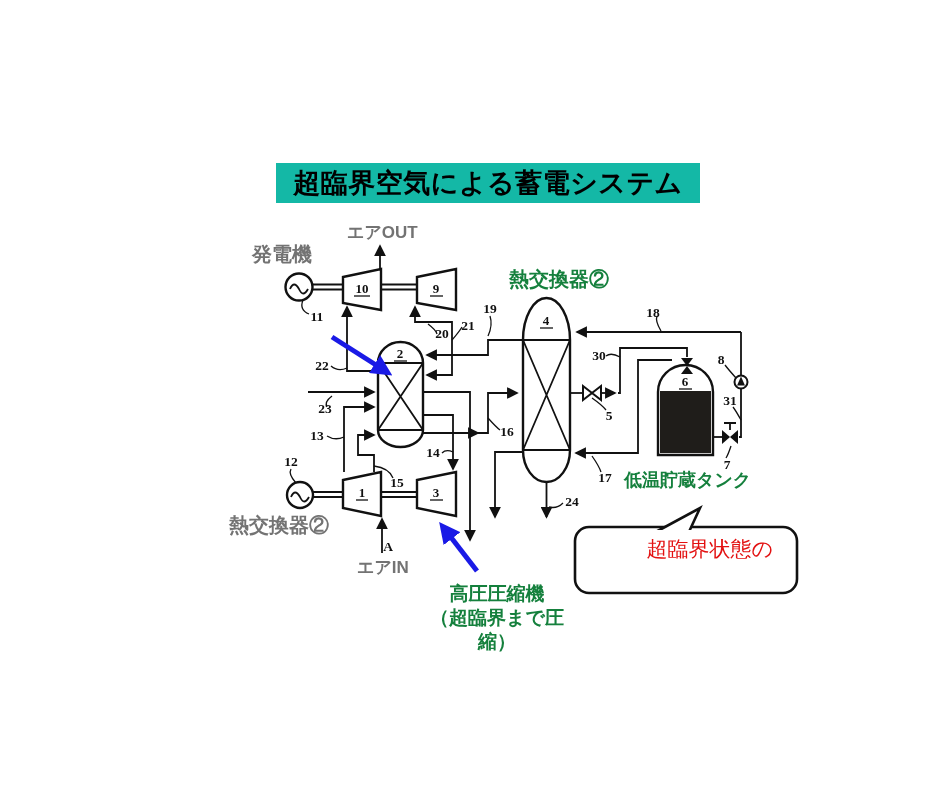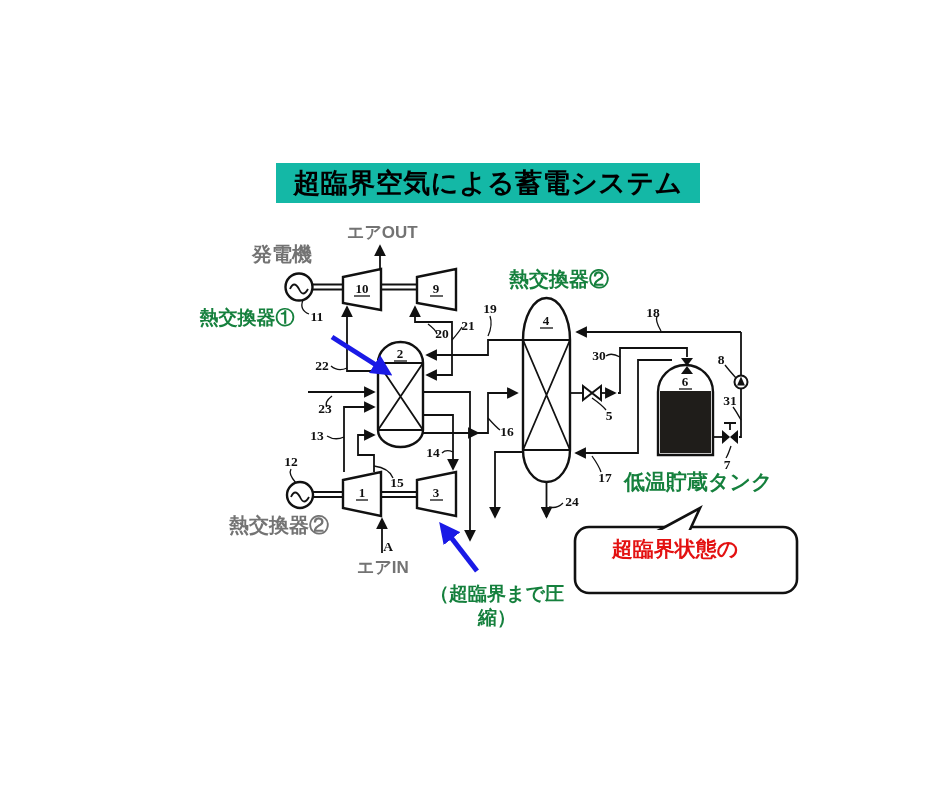--- a/index.html
+++ b/index.html
@@ -6,22 +6,22 @@
   .stage{position:relative;width:940px;height:788px;background:#ffffff;
          font-family:"Liberation Sans",sans-serif;overflow:hidden;}
   .stage svg{position:absolute;left:0;top:0;}
   .lbl{position:absolute;font-weight:bold;color:#737373;white-space:nowrap;}
   .lbl.blue{color:#15803d;}
   .lbl.center{text-align:center;white-space:normal;}
   .title-band{position:absolute;left:276px;top:163px;width:424px;height:40px;
               background:#14b8a6;color:#000;font-weight:bold;font-size:27px;
               line-height:40px;text-align:center;letter-spacing:.5px;}
   .bubble-text{position:absolute;left:577px;top:535px;width:196px;
-               color:#e31111;font-weight:bold;font-size:21px;line-height:27px;
-               text-align:center;}
+               color:#e31111;font-weight:normal;font-size:21px;line-height:27px;
+               text-align:right;}
   .num{font-family:"Liberation Serif",serif;font-weight:bold;font-size:13.5px;fill:#111;}
   .cnum{font-family:"Liberation Serif",serif;font-weight:bold;font-size:13px;fill:#111;}
   .pipe{stroke:#111;stroke-width:1.8;fill:none;}
   .lead{stroke:#111;stroke-width:1.3;fill:none;}
   .comp{stroke:#111;stroke-width:2.4;fill:#fff;}
   .blue-arrow{stroke:#1a1ae6;stroke-width:5;fill:none;}
 </style>
 </head>
 <body>
 
@@ -176,29 +176,29 @@
   </g>
 </svg>
 
 <div class="title-band">超臨界空気による蓄電システム</div>
 
 <div class="lbl" style="left:252px;top:241px;font-size:20px;">発電機</div>
 <div class="lbl" style="left:347px;top:221px;font-size:17px;">エアOUT</div>
 <div class="lbl blue" style="left:509px;top:266px;font-size:20px;">熱交換器②</div>
 
 <div class="lbl blue center" style="left:163px;top:306px;width:168px;font-size:19px;line-height:24px;">
-  <div>熱交換器①</div>
 </div>
 
 <div class="lbl" style="left:229px;top:512px;font-size:20px;">熱交換器②</div>
 <div class="lbl" style="left:357px;top:556px;font-size:17px;">エアIN</div>
 
 <div class="lbl blue center" style="left:413px;top:582px;width:168px;font-size:19px;line-height:24px;">
+  <div>高圧圧縮機</div>
   <div>（超臨界まで圧縮）</div>
 </div>
 
-<div class="lbl blue" style="left:624px;top:468px;font-size:21px;">低温貯蔵タンク</div>
+<div class="lbl blue" style="left:624px;top:468px;font-size:18px;">低温貯蔵タンク</div>
 
 <div class="bubble-text">
   <div>超臨界状態の</div>
 </div>
 
 </div>
 
 </body></html>

